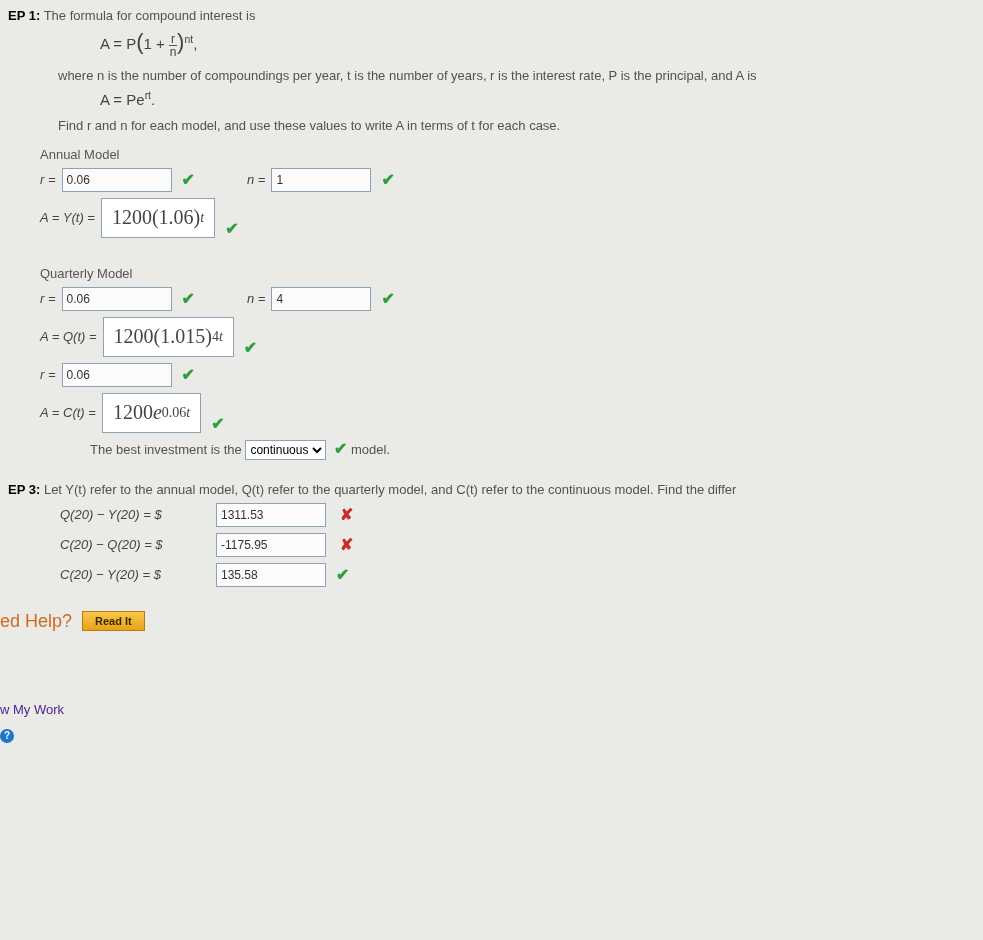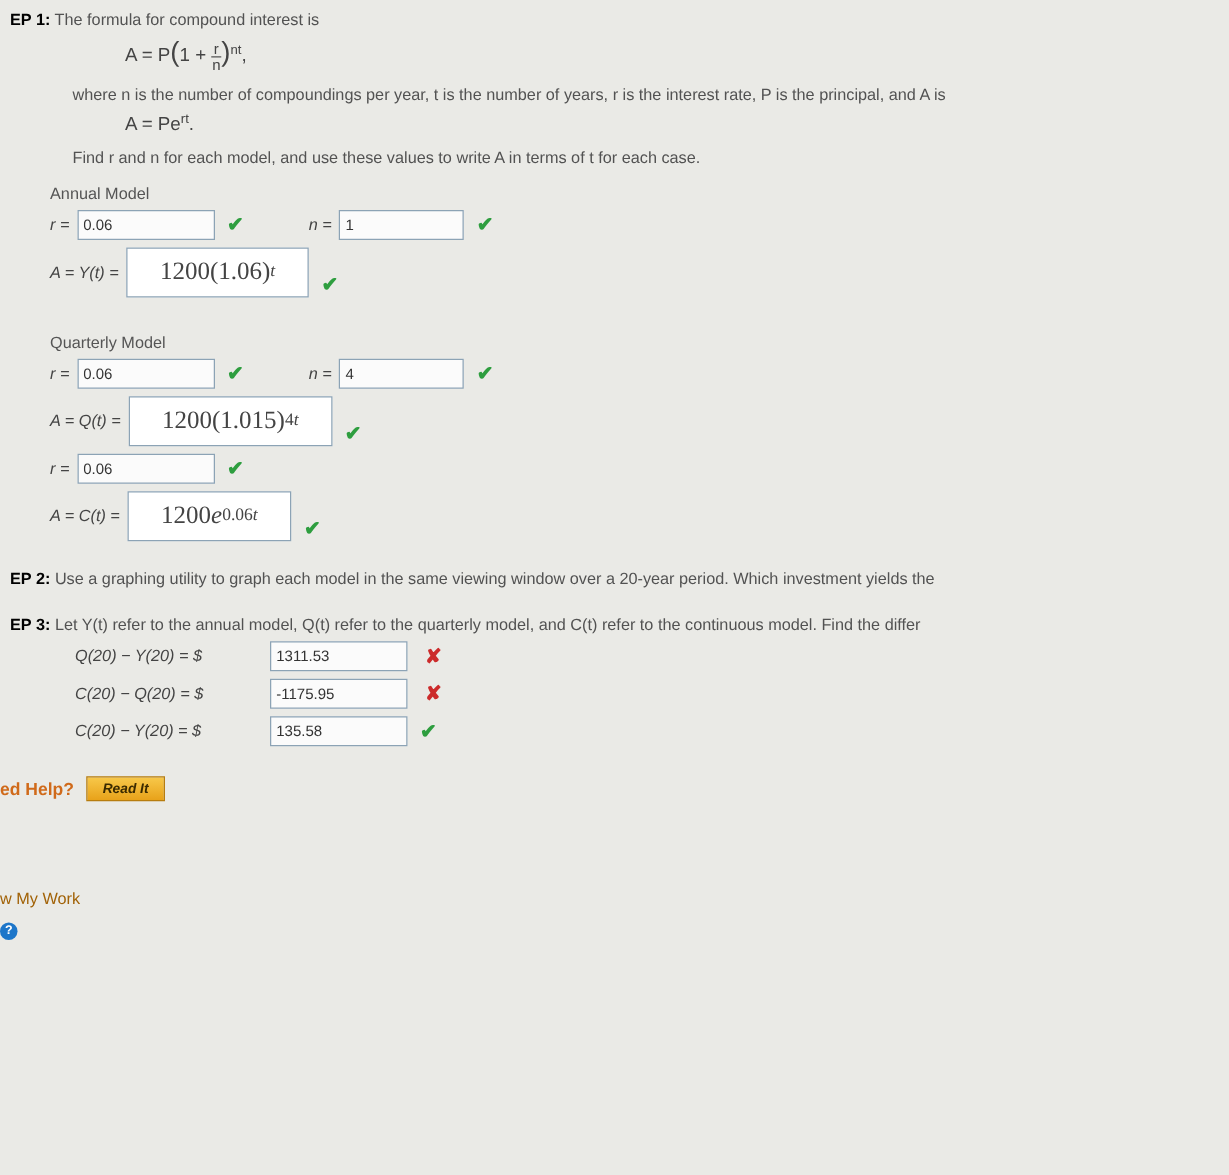--- a/index.html
+++ b/index.html
@@ -43,21 +43,21 @@
     font-size: 12px;
     padding: 1px 4px;
     color: #333;
   }
   input.mid { width: 90px; }
   .bigbox {
     display: inline-flex;
     align-items: center;
     border: 1px solid #8ca3b5;
     background: #fff;
-    padding: 4px 26px;
+    padding: 4px 10px;
     font-size: 20px;
     color: #444;
     font-family: 'Times New Roman', serif;
     min-height: 30px;
   }
   .check {
     color: #2e9e3f;
     font-size: 16px;
     font-weight: bold;
     margin-left: 4px;
@@ -73,34 +73,33 @@
     background: #fff;
     font-size: 12px;
     height: 20px;
   }
   .help-row {
     margin: 24px 0 0 0;
     display: flex;
     align-items: center;
     gap: 10px;
   }
-  .help-label { color: #d06a1a; font-weight: bold; font-size: 14px; }
+  .help-label { color: #d06a1a; font-weight: normal; font-size: 18px; }
   .read-btn {
     background: linear-gradient(#f7c84a, #e8a21a);
     border: 1px solid #b77d0f;
     color: #3a2a00;
     font-size: 11px;
     font-weight: bold;
     padding: 3px 12px;
     cursor: pointer;
-    font-style: italic;
   }
   .mywork {
     margin-top: 70px;
-    color: #a16207;
+    color: #4c1d95;
     font-size: 13px;
   }
   .info-icon {
     display: inline-flex;
     align-items: center;
     justify-content: center;
     width: 14px; height: 14px;
     background: #1d76c9;
     color: #fff;
     border-radius: 50%;
@@ -165,23 +164,27 @@
     <span class="var">r =</span>
     <input class="small" value="0.06" style="">
     <span class="check">✔</span>
   </div>
   <div class="row">
     <span class="var">A = C(t) =</span>
     <span class="bigbox">1200<span style="font-style:italic">e</span><sup>0.06<span style="font-style:italic">t</span></sup></span>
     <span class="check" style="align-self:flex-end">✔</span>
   </div>
 
-  <div class="p2 line">
-    <span class="step-label">EP 2:</span>
-    <span>Use a graphing utility to graph each model in the same viewing window over a 20-year period. Which investment yields the</span>
+  <div class="line" style="margin-left:90px">
+    <span>The best investment is the</span>
+    <select class="sel">
+      <option>continuous</option>
+    </select>
+    <span class="check">✔</span>
+    <span>model.</span>
   </div>
 
   <div class="p3 line">
     <span class="step-label">EP 3:</span>
     <span>Let Y(t) refer to the annual model, Q(t) refer to the quarterly model, and C(t) refer to the continuous model. Find the differ</span>
   </div>
   <div class="row" style="margin-left:60px">
     <span class="var" style="width:150px">Q(20) − Y(20) = $</span>
     <input class="small" value="1311.53" style="">
     <span class="cross">✘</span>

